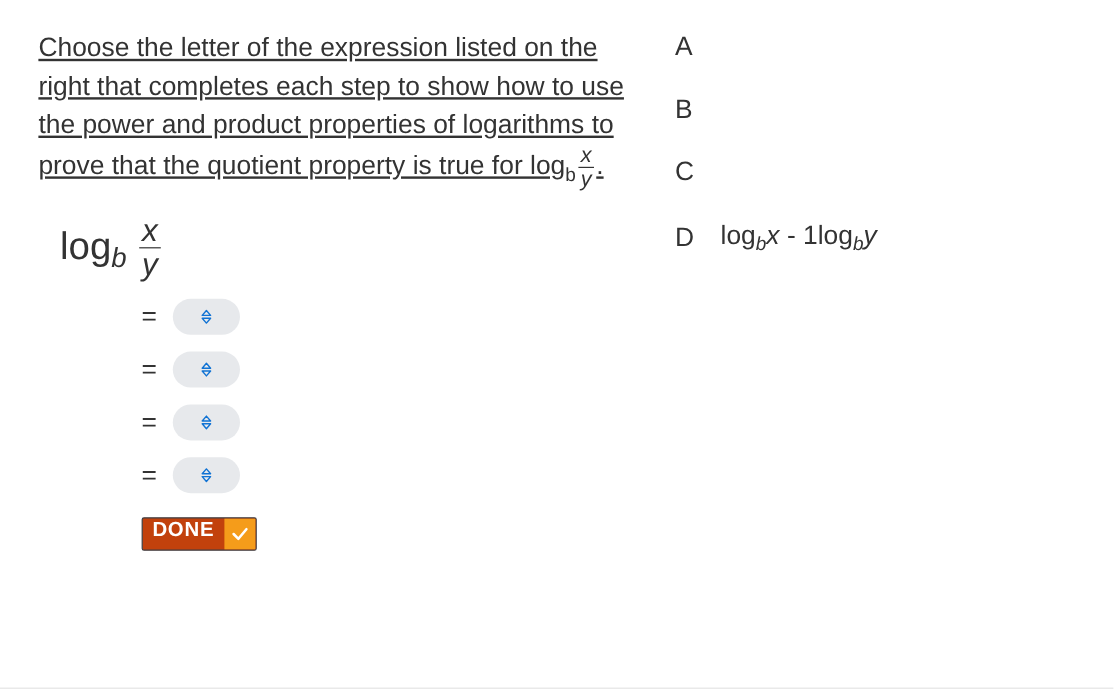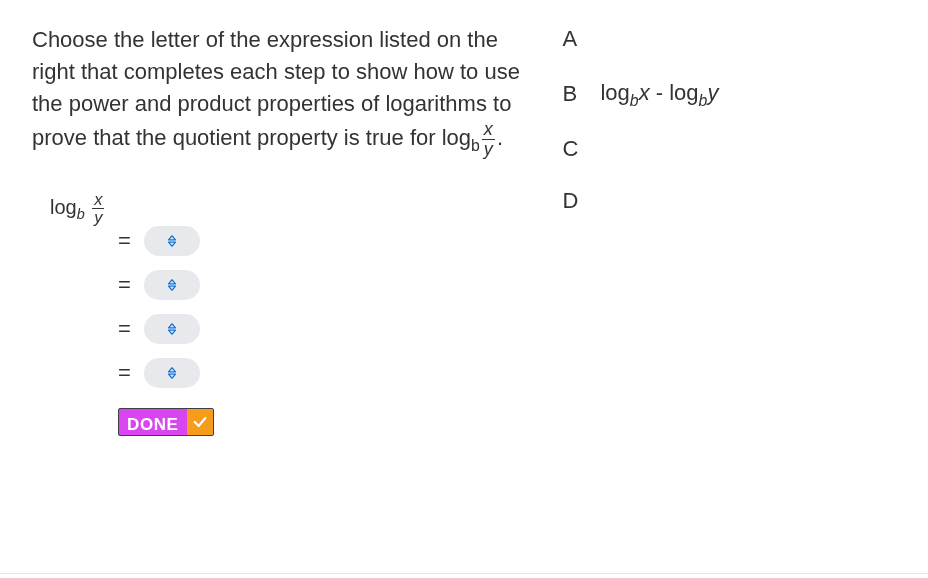--- a/index.html
+++ b/index.html
@@ -9,45 +9,45 @@
       color: #333;
       padding: 24px 32px;
       width: 928px;
       height: 578px;
       background: #fff;
       position: relative;
     }
     .container { display: flex; gap: 40px; }
     .left-col { flex: 1.25; }
     .right-col { flex: 0.85; padding-top: 2px; }
-    .prompt { line-height: 1.45; margin-bottom: 32px; }
-    .log-expr { font-size: 20px; padding-left: 18px; }
+    .prompt { line-height: 1.45; margin-bottom: 20px; text-decoration: underline; }
+    .log-expr { font-size: 32px; padding-left: 18px; margin-bottom: 14px; }
     sub, .sub { font-size: 0.72em; vertical-align: sub; }
     sup, .sup { font-size: 0.72em; vertical-align: super; }
     .mathit { font-style: italic; }
     .frac { display: inline-flex; flex-direction: column; align-items: center; vertical-align: middle; font-size: 0.82em; line-height: 1.05; margin: 0 2px; }
     .frac .num { padding: 0 2px; }
     .frac .den { padding: 0 2px; border-top: 1.3px solid #333; }
     .steps { padding-left: 86px; display:flex; flex-direction:column; gap:14px; }
     .step-row { display:flex; align-items:center; gap:14px; }
     .eq { font-size: 22px; width: 12px; text-align:center; }
     .stepper {
       display:inline-flex; align-items:center; justify-content:center;
       width: 56px; height: 30px;
       background: #e7e9ec;
       border-radius: 15px;
       position: relative;
     }
     .stepper svg { width: 14px; height: 20px; }
     .done-row { padding-left: 86px; margin-top: 20px; display:flex; align-items:center; gap:0; }
     .done-btn {
-      display:inline-flex; align-items:flex-end;
+      display:inline-flex; align-items:flex-start;
       font-weight: bold; font-size: 17px; letter-spacing: 0.6px;
       color: #fff;
-      background: #d946ef;
+      background: #c2410c;
       border: 1.5px solid #3d3f44;
       border-radius: 2px;
       overflow:hidden;
       height: 28px;
     }
     .done-label { padding: 0 8px 0 8px; }
     .done-check {
       background: #f59c1a;
       height: 100%;
       display:flex; align-items:center; justify-content:center;
@@ -126,27 +126,27 @@
     </div>
   </div>
 
   <div class="right-col">
     <div class="choices">
       <div class="choice">
         <span class="choice-letter">A</span>
       </div>
       <div class="choice">
         <span class="choice-letter">B</span>
-        <span>
-          <span>log</span><sub class="sub mathit">b</sub><span class="mathit">x</span><span> - </span><span>log</span><sub class="sub mathit">b</sub><span class="mathit">y</span><sup class="sup"></sup>
-        </span>
       </div>
       <div class="choice">
         <span class="choice-letter">C</span>
       </div>
       <div class="choice">
         <span class="choice-letter">D</span>
+        <span>
+          <span>log</span><sub class="sub mathit">b</sub><span class="mathit">x</span><span> - 1</span><span>log</span><sub class="sub mathit">b</sub><span class="mathit">y</span><sup class="sup"></sup>
+        </span>
       </div>
     </div>
   </div>
 </div>
 
 <div class="hr-bottom"></div>
 
 </body></html>

